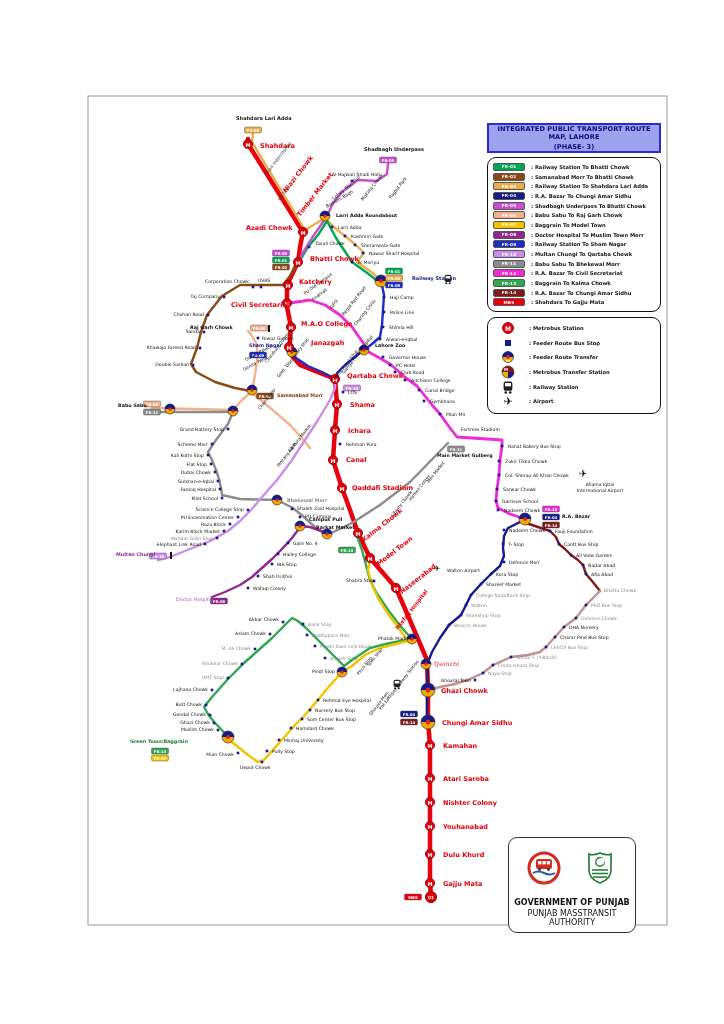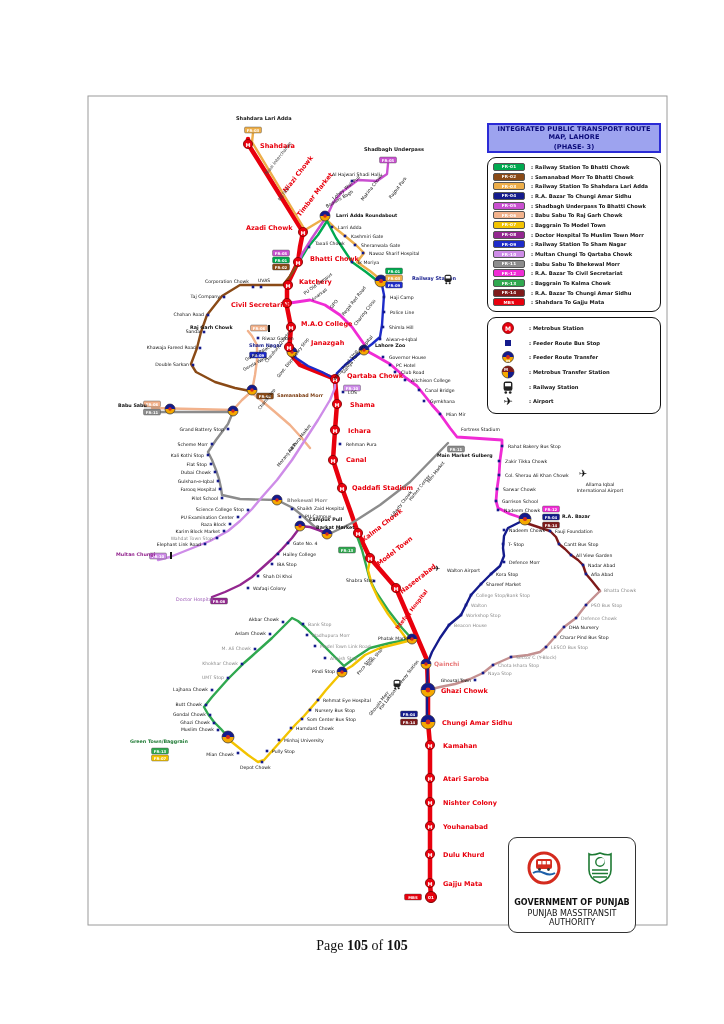--- a/index.html
+++ b/index.html
@@ -776,14 +776,13 @@
         <path d="M20 5 q8 3 11 1 v16 q0 9 -11 13 q-11 -4 -11 -13 v-16 q3 2 11 -1z" fill="none" stroke="#1E7A34" stroke-width="1.6"></path>
         <circle cx="20" cy="14" r="4.2" fill="none" stroke="#1E7A34" stroke-width="1.4"></circle>
         <circle cx="21.6" cy="13" r="3" fill="#fff"></circle>
         <path d="M12 22 h16 M12 25.5 h16 M13 29 h14" stroke="#1E7A34" stroke-width="1.6"></path>
       </svg>
     </div>
     <div class="l1">GOVERNMENT OF PUNJAB</div>
     <div class="l2">PUNJAB MASSTRANSIT AUTHORITY</div>
   </div>
 
-  <div class="abs" id="page-footer"><span>Page </span><b>105</b><span> of </span><b>105</b></div>
 </div>
 
 </body></html>

